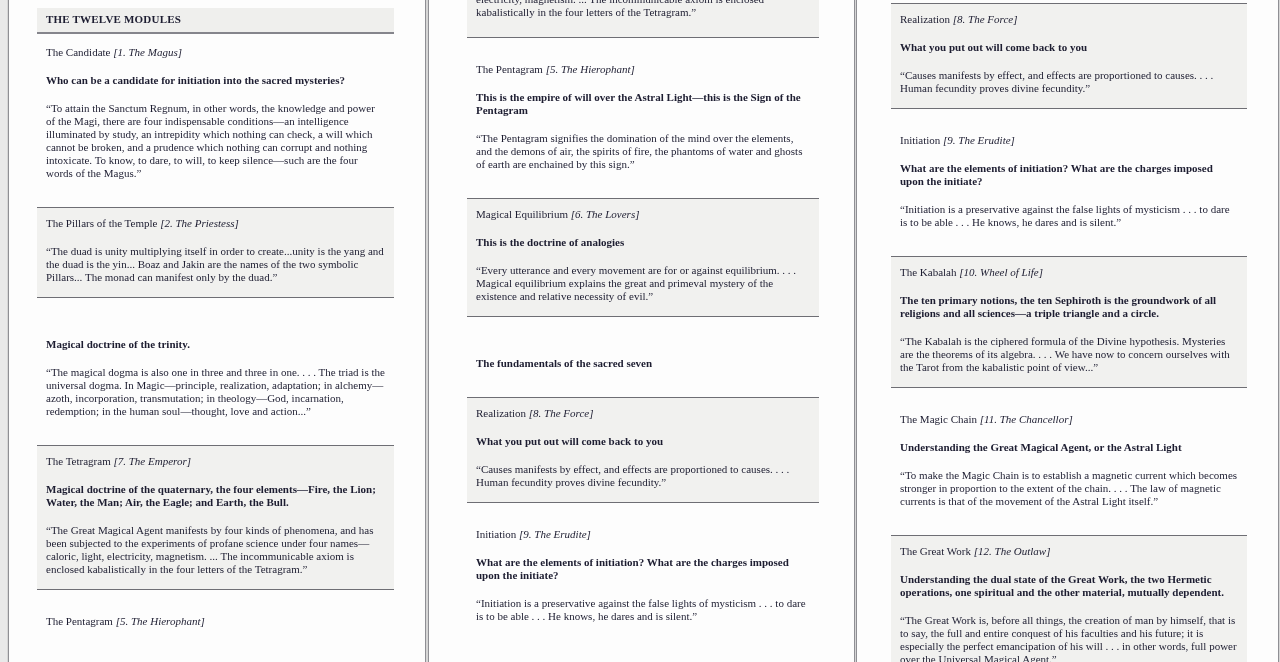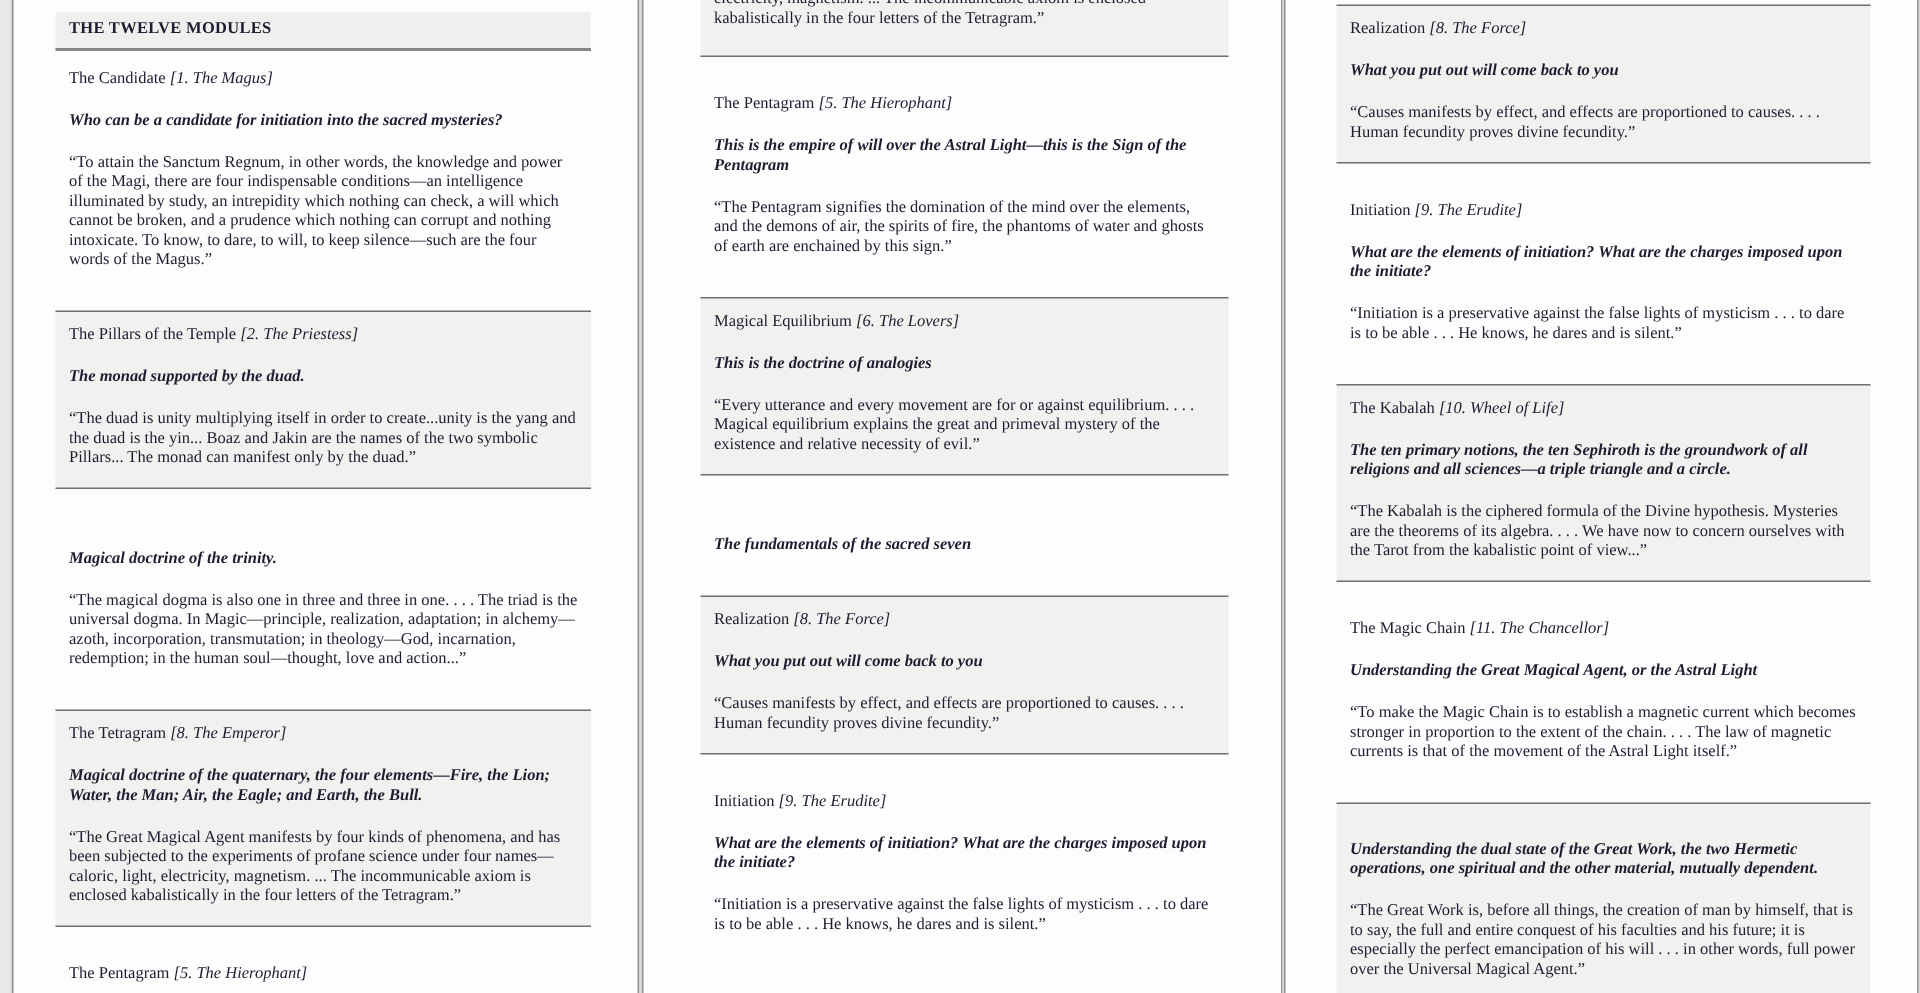--- a/index.html
+++ b/index.html
@@ -39,21 +39,21 @@
   .module { padding:12px 0 14px; }
   .module.shaded {
     background:#f1f1ef;
     border-top:1px solid #6e6e74;
     border-bottom:1px solid #6e6e74;
     margin:13px -9px;
     padding:9px 9px 13px;
   }
   .module h3 { margin:0; font-size:11px; line-height:13px; font-weight:normal; }
   .module h3 em { font-style:italic; }
-  .question { font-weight:bold; font-style:italic; margin:15px 0 0; }
+  .question { font-weight:bold; margin:15px 0 0; }
   .quote { margin:15px 0 0; }
 
   .module.shaded.clip-top {
     margin-top:0;
     border-top:none;
     padding-top:0;
     padding-bottom:18px;
     overflow:hidden;
   }
   .clip-top .quote { margin-top:-7px; }
@@ -71,31 +71,30 @@
       </div>
 
       <section class="module">
         <h3><span>The Candidate</span> <em>[1. The Magus]</em></h3>
         <p class="question">Who can be a candidate for initiation into the sacred mysteries?</p>
         <p class="quote">“To attain the Sanctum Regnum, in other words, the knowledge and power of the Magi, there are four indispensable conditions—an intelligence illuminated by study, an intrepidity which nothing can check, a will which cannot be broken, and a prudence which nothing can corrupt and nothing intoxicate. To know, to dare, to will, to keep silence—such are the four words of the Magus.”</p>
       </section>
 
       <section class="module shaded">
         <h3><span>The Pillars of the Temple</span> <em>[2. The Priestess]</em></h3>
-        <p class="question">The monad supported by the duad.</p>
         <p class="quote">“The duad is unity multiplying itself in order to create...unity is the yang and the duad is the yin... Boaz and Jakin are the names of the two symbolic Pillars... The monad can manifest only by the duad.”</p>
       </section>
 
       <section class="module">
         <p class="question">Magical doctrine of the trinity.</p>
         <p class="quote">“The magical dogma is also one in three and three in one. . . . The triad is the universal dogma. In Magic—principle, realization, adaptation; in alchemy—azoth, incorporation, transmutation; in theology—God, incarnation, redemption; in the human soul—thought, love and action...”</p>
       </section>
 
       <section class="module shaded">
-        <h3><span>The Tetragram</span> <em>[8. The Emperor]</em></h3>
+        <h3><span>The Tetragram</span> <em>[7. The Emperor]</em></h3>
         <p class="question">Magical doctrine of the quaternary, the four elements—Fire, the Lion; Water, the Man; Air, the Eagle; and Earth, the Bull.</p>
         <p class="quote">“The Great Magical Agent manifests by four kinds of phenomena, and has been subjected to the experiments of profane science under four names—caloric, light, electricity, magnetism. ... The incommunicable axiom is enclosed kabalistically in the four letters of the Tetragram.”</p>
       </section>
 
       <section class="module">
         <h3><span>The Pentagram</span> <em>[5. The Hierophant]</em></h3>
 
       </section>
 
     </div>
@@ -160,20 +159,21 @@
         <p class="quote">“The Kabalah is the ciphered formula of the Divine hypothesis. Mysteries are the theorems of its algebra. . . . We have now to concern ourselves with the Tarot from the kabalistic point of view...”</p>
       </section>
 
       <section class="module">
         <h3><span>The Magic Chain</span> <em>[11. The Chancellor]</em></h3>
         <p class="question">Understanding the Great Magical Agent, or the Astral Light</p>
         <p class="quote">“To make the Magic Chain is to establish a magnetic current which becomes stronger in proportion to the extent of the chain. . . . The law of magnetic currents is that of the movement of the Astral Light itself.”</p>
       </section>
 
       <section class="module shaded">
+        <h3><span>The Great Work</span> <em>[12. The Outlaw]</em></h3>
         <p class="question">Understanding the dual state of the Great Work, the two Hermetic operations, one spiritual and the other material, mutually dependent.</p>
         <p class="quote">“The Great Work is, before all things, the creation of man by himself, that is to say, the full and entire conquest of his faculties and his future; it is especially the perfect emancipation of his will . . . in other words, full power over the Universal Magical Agent.”</p>
       </section>
 
     </div>
   </div>
 
 </div>
 
 </body></html>

